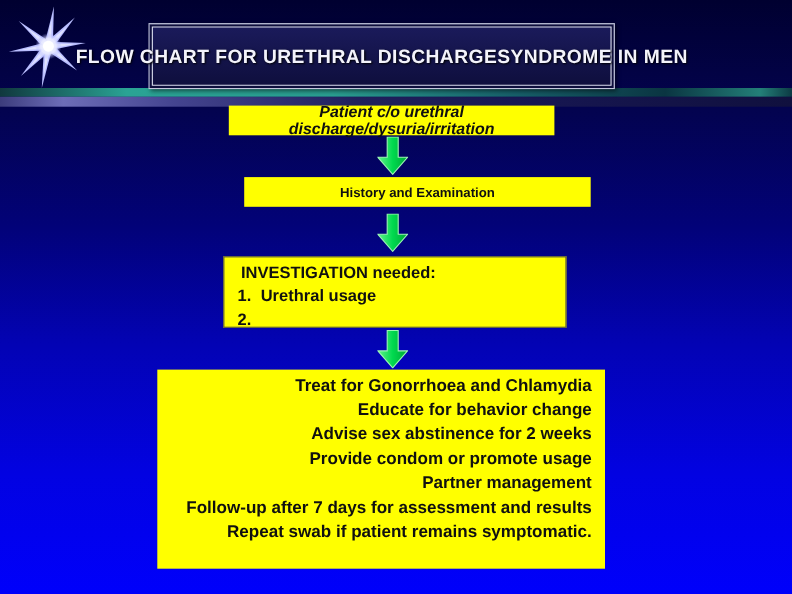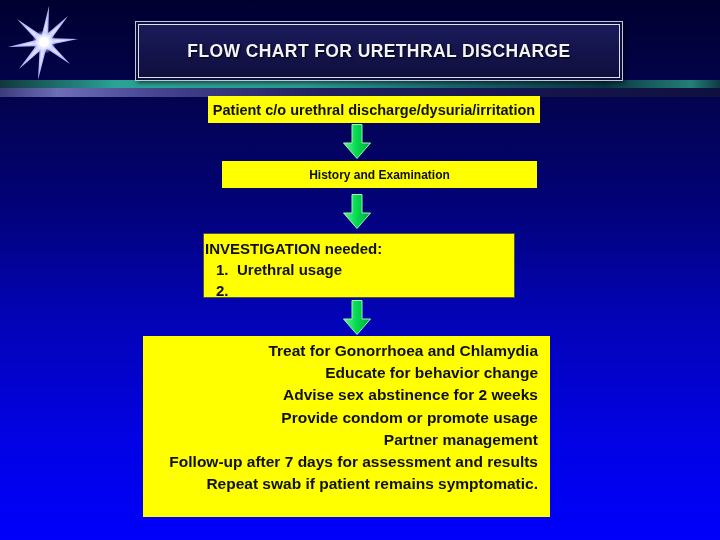--- a/index.html
+++ b/index.html
@@ -15,40 +15,40 @@
     left:0;top:80px;width:720px;height:8px;
     background:linear-gradient(90deg,#10383e 0%,#2aa394 16%,#2a9e90 42%,#17606a 65%,#0a3542 84%,#237f78 96%,#0c3a44 100%);
   }
   .band-purple{
     left:0;top:88px;width:720px;height:9px;
     background:linear-gradient(90deg,#3c3c7c 0%,#6d6db8 8%,#444490 22%,#20205c 45%,#161650 70%,#10103e 100%);
   }
 
   
   .title-box{
-    left:135px;top:21px;width:488px;height:60px;box-sizing:border-box;
+    left:135px;top:21px;width:424px;height:60px;box-sizing:border-box;
     background:linear-gradient(180deg,#1b1b5c 0%,#0e0e3c 100%);
     border:1px solid #c2c6dc;
     box-shadow:inset 0 0 0 2px #0e0e3c, inset 0 0 0 3px #dde0f0, 2px 2px 4px rgba(0,0,0,.55);
     display:flex;flex-direction:row;justify-content:center;align-items:center;
   }
   .title-box .tline{
     color:#f3f3fb;font-weight:bold;font-size:17.5px;line-height:23px;
     letter-spacing:.4px;text-shadow:1px 1px 2px #000;white-space:nowrap;
   }
 
   
   .ybox{
     background:#ffff00;color:#101010;font-weight:bold;box-sizing:border-box;
   }
   .ybox.center{display:flex;align-items:center;justify-content:center;text-align:center;}
-  .step1{left:208px;top:96px;width:332px;height:27px;font-size:14.5px;}
+  .step1{left:208px;top:96px;width:296px;height:27px;font-size:14.5px;font-style:italic;}
   .step2{left:222px;top:161px;width:315px;height:27px;font-size:12px;}
   .invbox{left:203px;top:233px;width:312px;height:65px;border:1px solid #50503f;padding-top:5px;font-size:15px;}
-  .inv-heading{padding-left:1px;line-height:19px;}
+  .inv-heading{padding-left:15px;line-height:19px;}
   .inv-row{display:flex;line-height:19px;margin-top:2px;}
   .inv-num{padding-left:12px;width:33px;box-sizing:border-box;}
   .treatbox{left:143px;top:336px;width:407px;height:181px;padding:4px 12px 0 10px;font-size:15.5px;text-align:right;}
   .treat-line{line-height:22.2px;white-space:nowrap;}
   .notifybox{left:568px;top:408px;width:140px;height:87px;font-size:16.5px;padding-top:3px;
     display:flex;flex-direction:column;justify-content:center;}
   .notify-line{line-height:26px;text-align:center;}
 
   .arrow{width:28px;height:35px;}
   .a1{left:343px;top:124px;}
@@ -94,20 +94,21 @@
       <circle r="12" fill="url(#coreGlow)"></circle>
       <circle r="5" fill="#ffffff"></circle>
     </g>
   </svg>
 
   <div class="abs band-teal"></div>
   <div class="abs band-purple"></div>
 
   <div class="abs title-box">
     <div class="tline">FLOW CHART FOR URETHRAL DISCHARGE</div>
+    <div class="tline">SYNDROME IN MEN</div>
   </div>
 
   <div class="abs ybox center step1">Patient c/o urethral discharge/dysuria/irritation</div>
 
   <svg class="abs arrow a1" viewBox="0 0 28 35">
     <defs>
         <linearGradient id="ag1" x1="0" y1="0" x2="1" y2="0">
       <stop offset="0" stop-color="#62f28b"></stop>
           <stop offset="0.5" stop-color="#00d94e"></stop>
           <stop offset="1" stop-color="#00a838"></stop>

